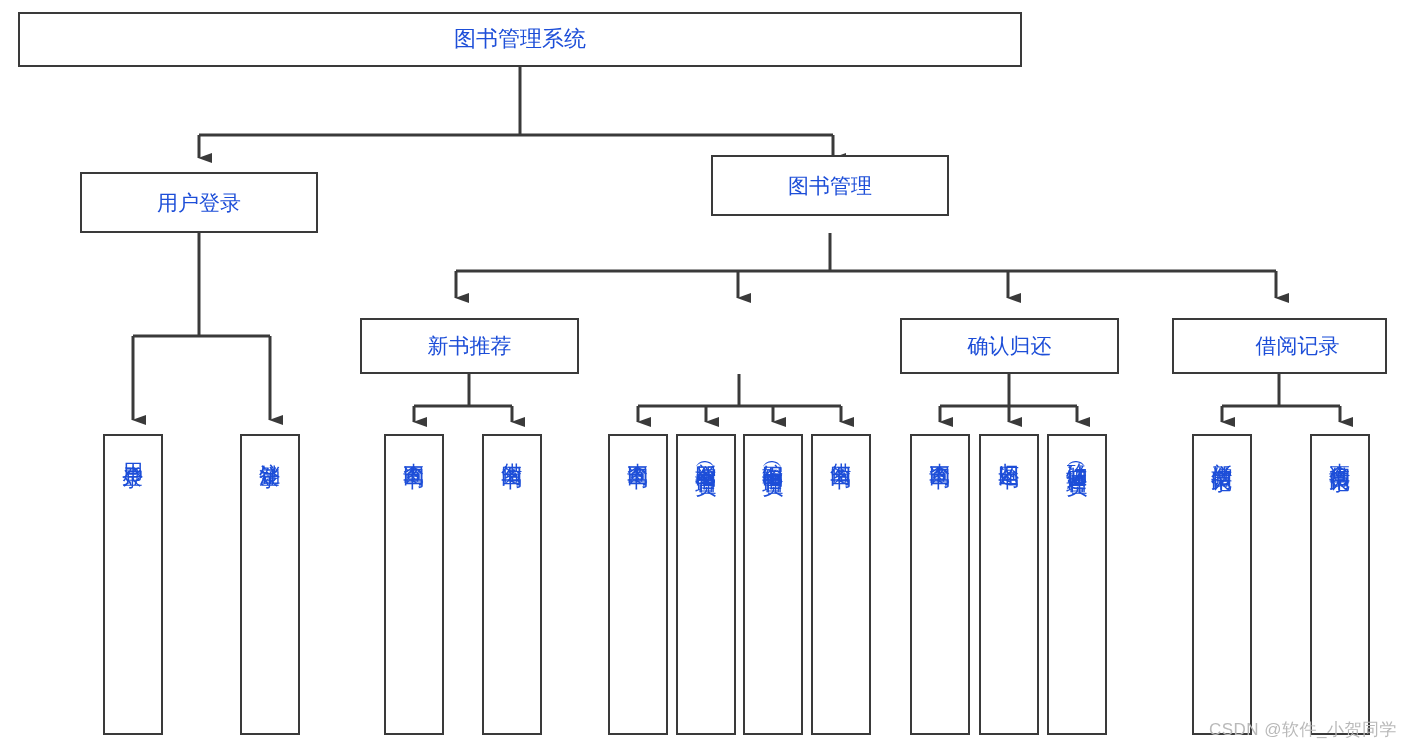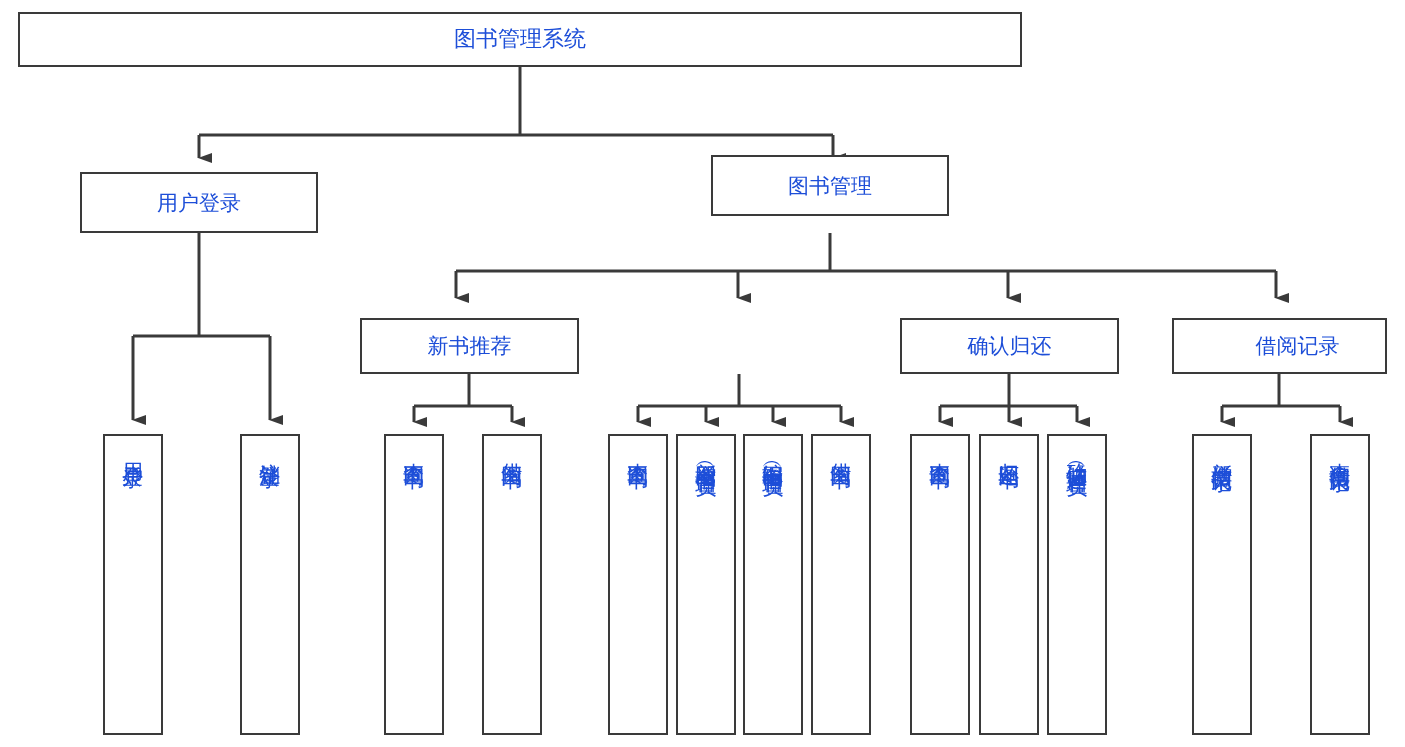--- a/index.html
+++ b/index.html
@@ -178,14 +178,15 @@
     <span class="lbl">确认归还（管理员）</span>
   </div>
 
   <div class="node leaf" style="left:1192px; top:434px; width:60px; height:301px;">
     <span class="lbl">新增借阅记录</span>
   </div>
   <div class="node leaf" style="left:1310px; top:434px; width:60px; height:301px;">
     <span class="lbl">查询借阅记录</span>
   </div>
 
+  <div class="watermark">CSDN @软件_小贺同学</div>
 
 </div>
 
 </body></html>

